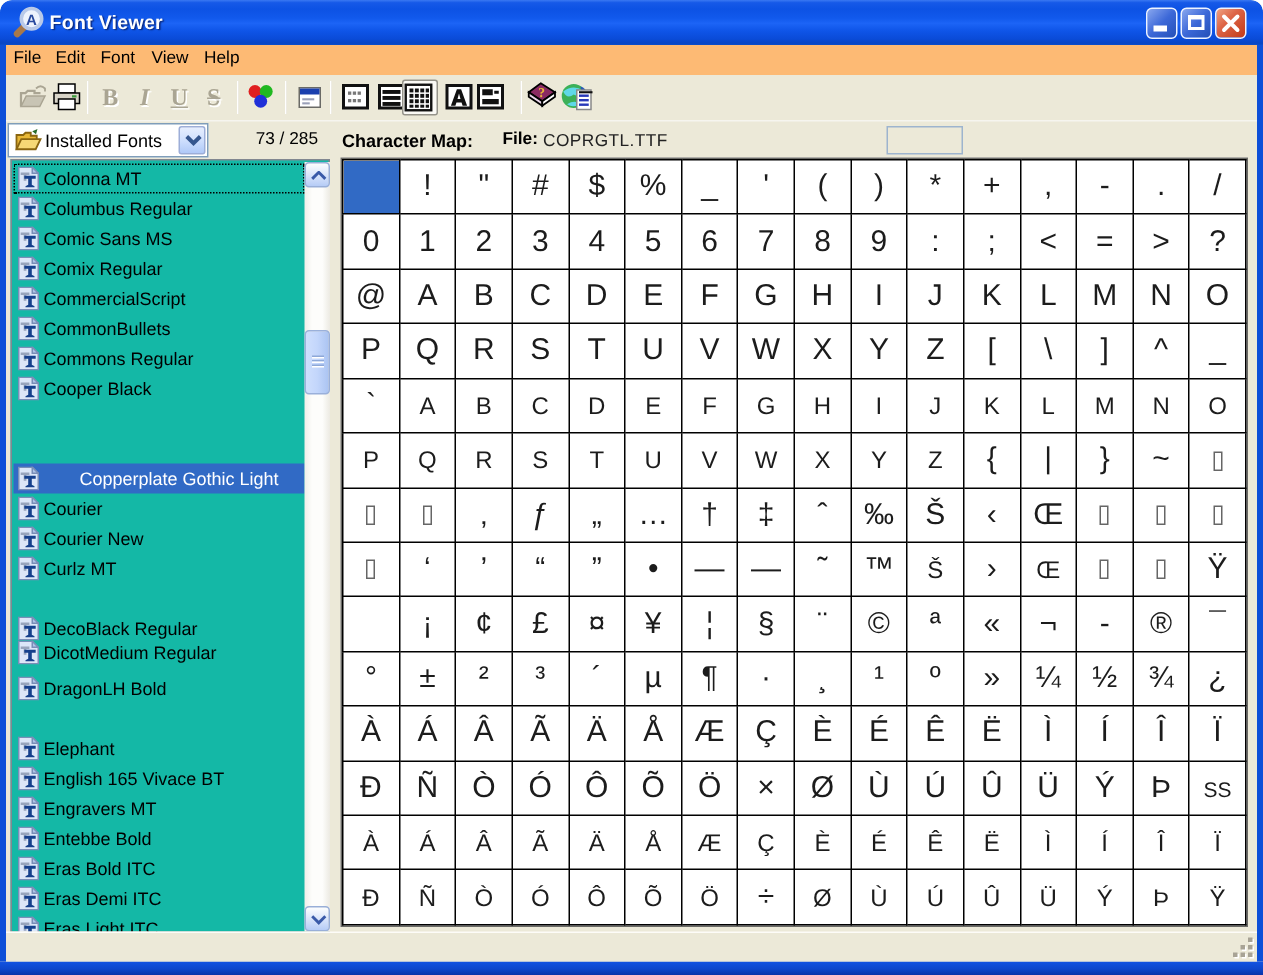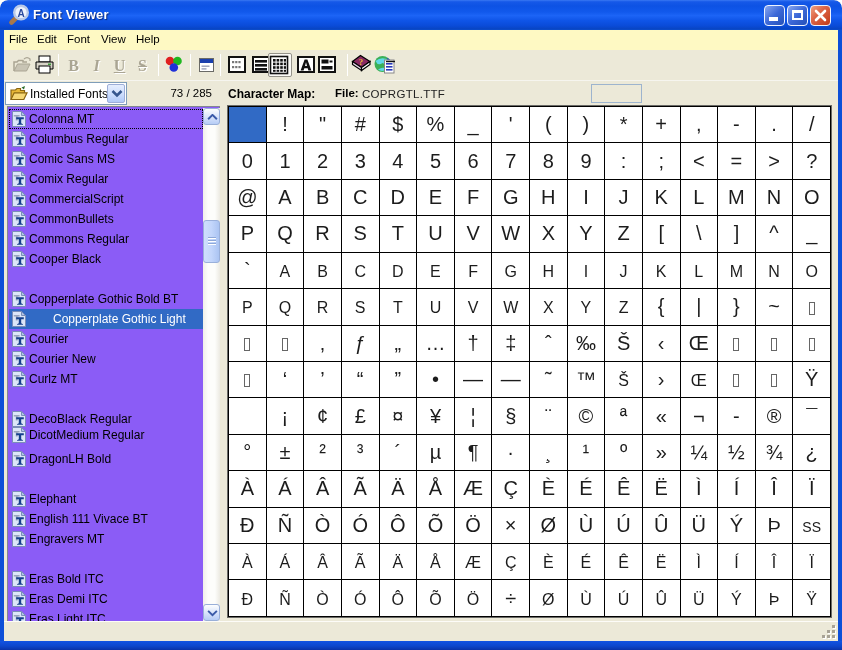--- a/index.html
+++ b/index.html
@@ -14,42 +14,42 @@
 #bmin { left:764px; background:linear-gradient(135deg,#89a7ef 0%,#3c68d8 50%,#2450b8 100%); }
 #bmax { left:787px; background:linear-gradient(135deg,#89a7ef 0%,#3c68d8 50%,#2450b8 100%); }
 #bclose { left:810px; background:linear-gradient(135deg,#efa282 0%,#dd6547 40%,#c23a18 100%); }
 #bmin i { position:absolute; left:4px; bottom:4px; width:9px; height:4px; background:#fff; }
 #bmax i { position:absolute; left:4px; top:4px; width:11px; height:10px; border:2px solid #fff; border-top-width:3px; }
 
 #bleft { position:absolute; left:0; top:30px; width:4px; height:611px; background:#0d4fd8; }
 #bright { position:absolute; left:838px; top:30px; width:4px; height:611px; background:#0d4fd8; }
 #bbottom { position:absolute; left:0; top:641px; width:842px; height:9px; background:linear-gradient(180deg,#1253e2 0%,#0d47cc 55%,#0a33a8 100%); }
 
-#menu { position:absolute; left:4px; top:30px; width:834px; height:20px; background:#fef9c3; }
+#menu { position:absolute; left:4px; top:30px; width:834px; height:20px; background:#fdba74; }
 #menu span { position:absolute; top:3px; font-size:11.5px; color:#000; }
 
 #toolbar { position:absolute; left:4px; top:50px; width:834px; height:30px; background:#ECE9D8; }
 .tsep { position:absolute; top:4px; width:1px; height:22px; background:#c9c5b6; border-right:1px solid #fff; }
 .tbtn { position:absolute; top:3px; width:23px; height:24px; }
 .dis { color:#aaa593; font-family:"Liberation Serif",serif; font-weight:bold; text-shadow:1px 1px 0 #fff; }
 .letter { font-size:16px; text-align:center; line-height:25px; }
 #gridbtn { background:#fbfaf6; border:1px solid #95938a; border-radius:2px; }
 
 #comborow { position:absolute; left:4px; top:80px; width:834px; height:26px; background:#ECE9D8; border-top:1px solid #f6f5ef; }
-#combo { position:absolute; left:1px; top:1px; width:122px; height:23px; background:#fff; border:1px solid #7F9DB9; }
+#combo { position:absolute; left:1px; top:1px; width:134px; height:23px; background:#fff; border:1px solid #7F9DB9; }
 #combo .ctext { position:absolute; left:24px; top:4px; font-size:12px; color:#000; }
 #cbtn { position:absolute; right:1px; top:1px; width:18px; height:19px; border-radius:2px; background:linear-gradient(180deg,#e6eefe 0%,#cfdffd 50%,#b0c9f8 100%); border:1px solid #9daed8; }
 #cbtn svg { position:absolute; left:3px; top:5px; }
 #count { position:absolute; left:130px; top:6px; width:78px; text-align:right; font-size:11.5px; color:#000; }
 #cmlabel { position:absolute; left:224px; top:6px; font-size:12px; font-weight:bold; color:#000; }
 #filelabel { position:absolute; left:331px; top:6px; font-size:11.5px; font-weight:bold; color:#000; }
 #filename { position:absolute; left:358px; top:6.5px; font-size:11.5px; color:#222; letter-spacing:0.3px; }
 #emptybox { position:absolute; left:587px; top:3px; width:51px; height:19px; background:#ECE9D8; border:1px solid #9db4ce; }
 
-#list { position:absolute; left:7px; top:106px; width:213px; height:516px; background:#8b5cf6; border:1px solid #828790; }
+#list { position:absolute; left:7px; top:106px; width:213px; height:516px; background:#14b8a6; border:1px solid #828790; }
 .item { position:absolute; left:1px; width:194px; height:20px; }
 .item .icon { position:absolute; left:3px; top:2px; }
 .item .name { position:absolute; left:20px; top:3px; font-size:12px; color:#000; white-space:nowrap; }
 .item.sel { background:#316AC5; }
 .item.sel .name { color:#fff;margin-left:24px; }
 .item.focus { outline:1px dotted #000; outline-offset:-1px; }
 
 #sb { position:absolute; left:195px; top:1px; width:17px; height:513px; background:linear-gradient(90deg,#f0efe9 0%,#fdfdfb 30%,#fdfdfb 70%,#eceae2 100%); }
 .sbtn { position:absolute; left:0; width:17px; height:17px; border-radius:3px; background:linear-gradient(180deg,#fdfefe 0%,#d7e3fa 55%,#b6ccf6 100%); border:1px solid #99afd8; }
 .sbtn svg { position:absolute; left:3px; top:5px; }
@@ -288,29 +288,20 @@
       </div>
       <div class="item" style="top:142px">
         <svg class="icon" width="14" height="16" viewBox="0 0 14 16">
  <path d="M0.5 0.5 L9.5 0.5 L13.5 4.5 L13.5 15.5 L0.5 15.5 Z" fill="#dce6f8" stroke="#7a8eb8"></path>
  <path d="M9.5 0.5 L9.5 4.5 L13.5 4.5 Z" fill="#b0c4e8" stroke="#7a8eb8"></path>
  <path d="M1.8 4 L7.6 4 L7.6 5.6 L5.6 5.6 L5.6 9.5 L3.8 9.5 L3.8 5.6 L1.8 5.6 Z" fill="#98a4bc"></path>
  <path d="M4.2 6.2 L11.8 6.2 L11.8 8.2 L9.2 8.2 L9.2 12.2 L11 13.2 L11 13.8 L5 13.8 L5 13.2 L6.8 12.2 L6.8 8.2 L4.2 8.2 Z" fill="#16408c"></path>
 </svg>
         <span class="name">Cooper Black</span>
       </div>
-      <div class="item" style="top:182px">
-        <svg class="icon" width="14" height="16" viewBox="0 0 14 16">
- <path d="M0.5 0.5 L9.5 0.5 L13.5 4.5 L13.5 15.5 L0.5 15.5 Z" fill="#dce6f8" stroke="#7a8eb8"></path>
- <path d="M9.5 0.5 L9.5 4.5 L13.5 4.5 Z" fill="#b0c4e8" stroke="#7a8eb8"></path>
- <path d="M1.8 4 L7.6 4 L7.6 5.6 L5.6 5.6 L5.6 9.5 L3.8 9.5 L3.8 5.6 L1.8 5.6 Z" fill="#98a4bc"></path>
- <path d="M4.2 6.2 L11.8 6.2 L11.8 8.2 L9.2 8.2 L9.2 12.2 L11 13.2 L11 13.8 L5 13.8 L5 13.2 L6.8 12.2 L6.8 8.2 L4.2 8.2 Z" fill="#16408c"></path>
-</svg>
-        <span class="name">Copperplate Gothic Bold BT</span>
-      </div>
       <div class="item sel" style="top:202px">
         <svg class="icon" width="14" height="16" viewBox="0 0 14 16">
  <path d="M0.5 0.5 L9.5 0.5 L13.5 4.5 L13.5 15.5 L0.5 15.5 Z" fill="#dce6f8" stroke="#7a8eb8"></path>
  <path d="M9.5 0.5 L9.5 4.5 L13.5 4.5 Z" fill="#b0c4e8" stroke="#7a8eb8"></path>
  <path d="M1.8 4 L7.6 4 L7.6 5.6 L5.6 5.6 L5.6 9.5 L3.8 9.5 L3.8 5.6 L1.8 5.6 Z" fill="#98a4bc"></path>
  <path d="M4.2 6.2 L11.8 6.2 L11.8 8.2 L9.2 8.2 L9.2 12.2 L11 13.2 L11 13.8 L5 13.8 L5 13.2 L6.8 12.2 L6.8 8.2 L4.2 8.2 Z" fill="#16408c"></path>
 </svg>
         <span class="name">Copperplate Gothic Light</span>
       </div>
       <div class="item" style="top:222px">
@@ -376,30 +367,39 @@
 </svg>
         <span class="name">Elephant</span>
       </div>
       <div class="item" style="top:402px">
         <svg class="icon" width="14" height="16" viewBox="0 0 14 16">
  <path d="M0.5 0.5 L9.5 0.5 L13.5 4.5 L13.5 15.5 L0.5 15.5 Z" fill="#dce6f8" stroke="#7a8eb8"></path>
  <path d="M9.5 0.5 L9.5 4.5 L13.5 4.5 Z" fill="#b0c4e8" stroke="#7a8eb8"></path>
  <path d="M1.8 4 L7.6 4 L7.6 5.6 L5.6 5.6 L5.6 9.5 L3.8 9.5 L3.8 5.6 L1.8 5.6 Z" fill="#98a4bc"></path>
  <path d="M4.2 6.2 L11.8 6.2 L11.8 8.2 L9.2 8.2 L9.2 12.2 L11 13.2 L11 13.8 L5 13.8 L5 13.2 L6.8 12.2 L6.8 8.2 L4.2 8.2 Z" fill="#16408c"></path>
 </svg>
-        <span class="name">English 111 Vivace BT</span>
+        <span class="name">English 165 Vivace BT</span>
       </div>
       <div class="item" style="top:422px">
         <svg class="icon" width="14" height="16" viewBox="0 0 14 16">
  <path d="M0.5 0.5 L9.5 0.5 L13.5 4.5 L13.5 15.5 L0.5 15.5 Z" fill="#dce6f8" stroke="#7a8eb8"></path>
  <path d="M9.5 0.5 L9.5 4.5 L13.5 4.5 Z" fill="#b0c4e8" stroke="#7a8eb8"></path>
  <path d="M1.8 4 L7.6 4 L7.6 5.6 L5.6 5.6 L5.6 9.5 L3.8 9.5 L3.8 5.6 L1.8 5.6 Z" fill="#98a4bc"></path>
  <path d="M4.2 6.2 L11.8 6.2 L11.8 8.2 L9.2 8.2 L9.2 12.2 L11 13.2 L11 13.8 L5 13.8 L5 13.2 L6.8 12.2 L6.8 8.2 L4.2 8.2 Z" fill="#16408c"></path>
 </svg>
         <span class="name">Engravers MT</span>
+      </div>
+      <div class="item" style="top:442px">
+        <svg class="icon" width="14" height="16" viewBox="0 0 14 16">
+ <path d="M0.5 0.5 L9.5 0.5 L13.5 4.5 L13.5 15.5 L0.5 15.5 Z" fill="#dce6f8" stroke="#7a8eb8"></path>
+ <path d="M9.5 0.5 L9.5 4.5 L13.5 4.5 Z" fill="#b0c4e8" stroke="#7a8eb8"></path>
+ <path d="M1.8 4 L7.6 4 L7.6 5.6 L5.6 5.6 L5.6 9.5 L3.8 9.5 L3.8 5.6 L1.8 5.6 Z" fill="#98a4bc"></path>
+ <path d="M4.2 6.2 L11.8 6.2 L11.8 8.2 L9.2 8.2 L9.2 12.2 L11 13.2 L11 13.8 L5 13.8 L5 13.2 L6.8 12.2 L6.8 8.2 L4.2 8.2 Z" fill="#16408c"></path>
+</svg>
+        <span class="name">Entebbe Bold</span>
       </div>
       <div class="item" style="top:462px">
         <svg class="icon" width="14" height="16" viewBox="0 0 14 16">
  <path d="M0.5 0.5 L9.5 0.5 L13.5 4.5 L13.5 15.5 L0.5 15.5 Z" fill="#dce6f8" stroke="#7a8eb8"></path>
  <path d="M9.5 0.5 L9.5 4.5 L13.5 4.5 Z" fill="#b0c4e8" stroke="#7a8eb8"></path>
  <path d="M1.8 4 L7.6 4 L7.6 5.6 L5.6 5.6 L5.6 9.5 L3.8 9.5 L3.8 5.6 L1.8 5.6 Z" fill="#98a4bc"></path>
  <path d="M4.2 6.2 L11.8 6.2 L11.8 8.2 L9.2 8.2 L9.2 12.2 L11 13.2 L11 13.8 L5 13.8 L5 13.2 L6.8 12.2 L6.8 8.2 L4.2 8.2 Z" fill="#16408c"></path>
 </svg>
         <span class="name">Eras Bold ITC</span>
       </div>

